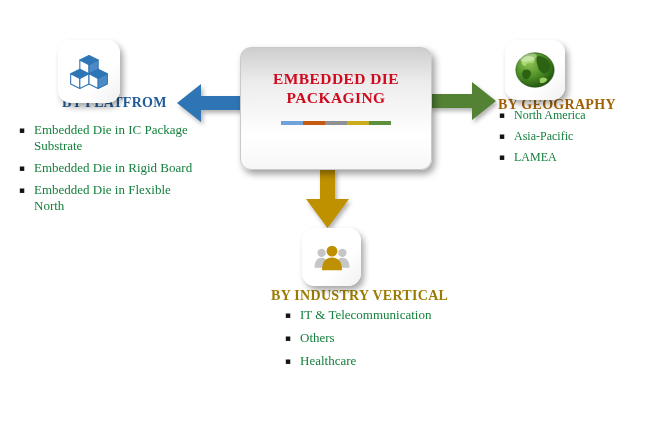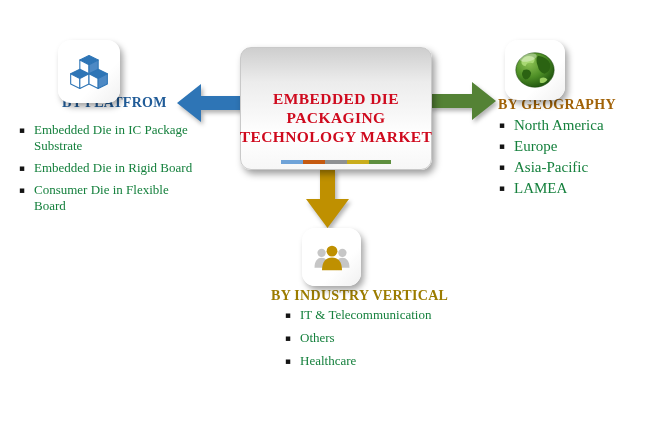--- a/index.html
+++ b/index.html
@@ -8,21 +8,21 @@
     position:relative; width:649px; height:439px; background:#ffffff; overflow:hidden;
   }
 
   
   .center-box {
     position:absolute; left:240px; top:47px; width:192px; height:123px;
     border-radius:11px; border:1px solid #c9c9c9;
     background:linear-gradient(180deg,#cecece 0%,#ececec 28%,#ffffff 72%,#f7f7f7 100%);
     box-shadow:3px 4px 7px rgba(0,0,0,0.38);
     display:flex; flex-direction:column; align-items:center;
-    padding-top:35px; z-index:2;justify-content:center;
+    padding-top:21px; z-index:2;
   }
   .box-title { text-align:center; font-weight:bold; font-size:15.5px; line-height:19px; letter-spacing:0.4px; }
   .box-title div { white-space:nowrap; }
   .divider { display:flex; width:110px; height:4px; margin-top:14px; }
   .divider span { flex:1; height:100%; }
 
   
   .arrow { position:absolute; z-index:1; filter:drop-shadow(2px 3px 2px rgba(0,0,0,0.30)); }
   .arrow-left  { left:177px; top:84px; }
   .arrow-right { left:430px; top:82px; }
@@ -46,21 +46,21 @@
 
   
   .blist { position:absolute; list-style:none; color:#15803d; }
   .blist li { position:relative; padding-left:16px; }
   .blist li::before {
     content:"▪"; position:absolute; left:1px; top:0px;
     font-family:"DejaVu Sans",sans-serif; font-size:9px; color:#141414;
   }
   .list-platform { left:18px; top:122px; width:182px; font-size:13px; }
   .list-platform li { line-height:16px; margin-bottom:6px; }
-  .list-geography { left:498px; top:118px; width:140px; font-size:15px; }
+  .list-geography { left:498px; top:108px; width:140px; font-size:12px; }
   .list-geography li { line-height:15px; margin-bottom:6px; }
   .list-industry { left:284px; top:307px; width:200px; font-size:13px; }
   .list-industry li { line-height:16px; margin-bottom:7px; }
 </style>
 </head>
 <body>
 
 <div class="canvas">
 
   <svg class="arrow arrow-left" width="66" height="38" viewBox="0 0 66 38">
@@ -72,21 +72,20 @@
   </svg>
 
   <svg class="arrow arrow-down" width="43" height="59" viewBox="0 0 43 59">
     <polygon points="14,0 29,0 29,30 43,30 21.5,59 0,30 14,30" style="fill: rgb(191, 144, 0);"></polygon>
   </svg>
 
   <div class="center-box">
     <div class="box-title" style="color: rgb(207, 10, 30);">
       <div>EMBEDDED DIE</div>
       <div>PACKAGING</div>
-      <div>TECHNOLOGY MARKET</div>
     </div>
     <div class="divider">
         <span style="background: rgb(111, 163, 216);"></span>
         <span style="background: rgb(197, 90, 17);"></span>
         <span style="background: rgb(143, 145, 147);"></span>
         <span style="background: rgb(201, 173, 28);"></span>
         <span style="background: rgb(94, 143, 62);"></span>
       </div>
   </div>
 
@@ -102,21 +101,21 @@
         <polygon points="34,21 44,26 34,31 24,26" fill="#2e75b6"></polygon>
         <polygon points="24,26 34,31 34,42 24,37" fill="#ffffff"></polygon>
         <polygon points="44,26 34,31 34,42 44,37" fill="#4d89c4"></polygon>
       </g>
     </svg>
   </div>
   <div class="section-label label-platform" style="color: rgb(33, 92, 152);">BY PLATFROM</div>
   <ul class="blist list-platform">
       <li>Embedded Die in IC Package Substrate</li>
       <li>Embedded Die in Rigid Board</li>
-      <li>Consumer Die in Flexible Board</li>
+      <li>Embedded Die in Flexible North</li>
     </ul>
 
   <div class="tile tile-geography">
     <svg width="46" height="46" viewBox="0 0 48 48">
       <defs>
         <radialGradient id="ocean" cx="35%" cy="30%" r="75%">
           <stop offset="0%" stop-color="#8cc153"></stop>
           <stop offset="55%" stop-color="#4e8f26"></stop>
           <stop offset="100%" stop-color="#1e520e"></stop>
         </radialGradient>
@@ -125,21 +124,20 @@
       <path d="M10 14 Q14 8 21 10 Q26 12 22 17 Q16 15 14 20 Q9 19 10 14 Z" fill="#a8d873"></path>
       <path d="M27 9 Q37 10 40 18 Q41 25 34 28 Q28 26 27 20 Q24 13 27 9 Z" fill="#2b6312"></path>
       <path d="M12 24 Q18 22 20 27 Q19 33 14 34 Q8 30 12 24 Z" fill="#2b6312"></path>
       <path d="M29 33 Q34 30 37 34 Q34 39 29 37 Z" fill="#9ccf63"></path>
       <ellipse cx="17" cy="11" rx="9" ry="4" fill="rgba(255,255,255,0.35)" transform="rotate(-14 17 11)"></ellipse>
     </svg>
   </div>
   <div class="section-label label-geography" style="color: #a16207;">BY GEOGRAPHY</div>
   <ul class="blist list-geography">
       <li>North America</li>
-      <li>Europe</li>
       <li>Asia-Pacific</li>
       <li>LAMEA</li>
     </ul>
 
   <div class="tile tile-industry">
     <svg width="40" height="34" viewBox="0 0 48 40">
       <circle cx="11.5" cy="15" r="5" fill="#c6c6c6"></circle>
       <path d="M3 33 c0,-8 3.5,-12 8.5,-12 c5,0 8.5,4 8.5,12 z" fill="#c6c6c6"></path>
       <circle cx="36.5" cy="15" r="5" fill="#c6c6c6"></circle>
       <path d="M28 33 c0,-8 3.5,-12 8.5,-12 c5,0 8.5,4 8.5,12 z" fill="#c6c6c6"></path>

